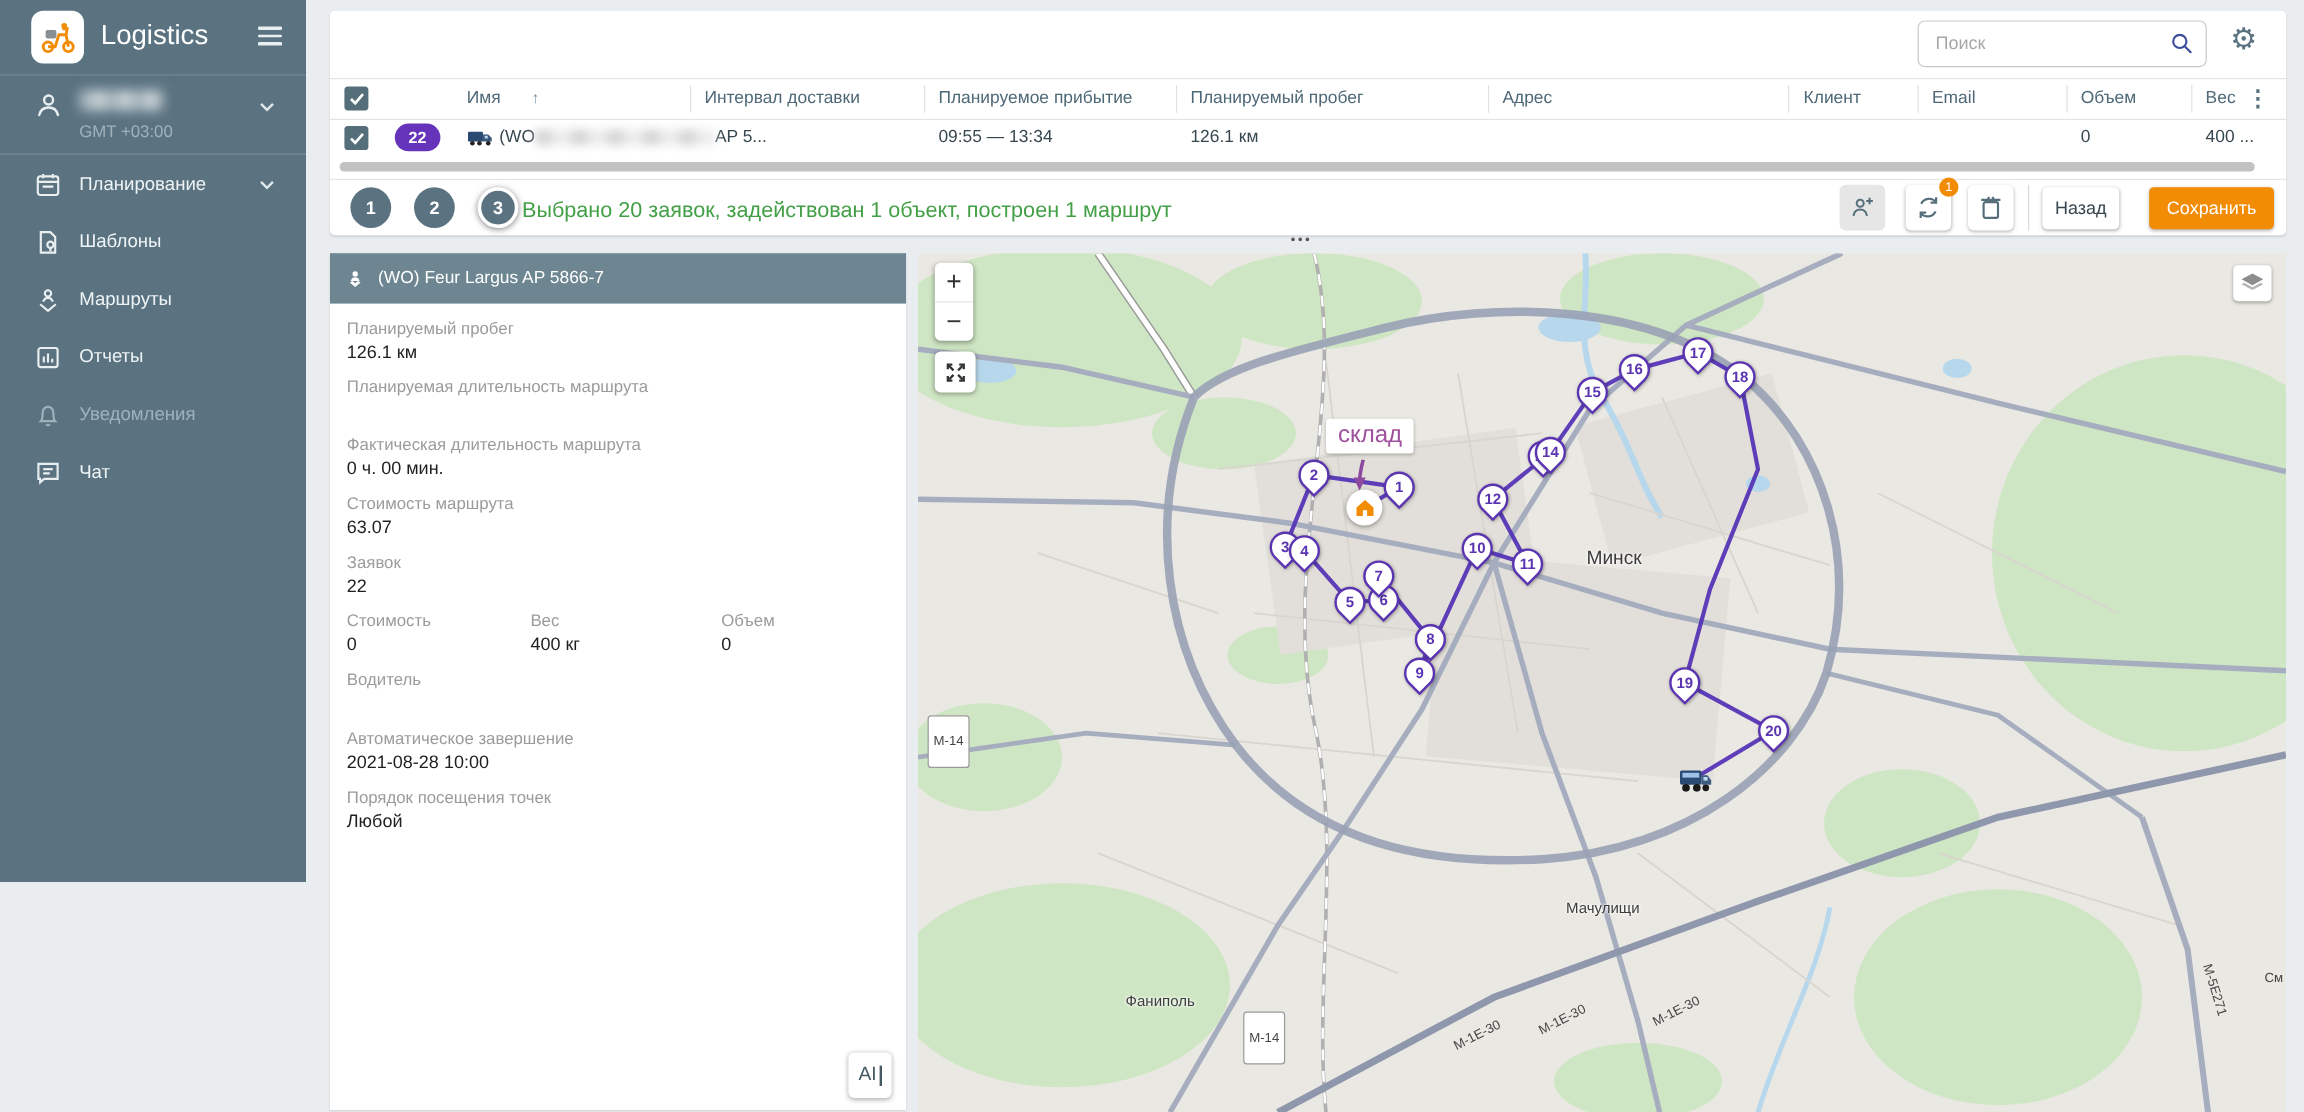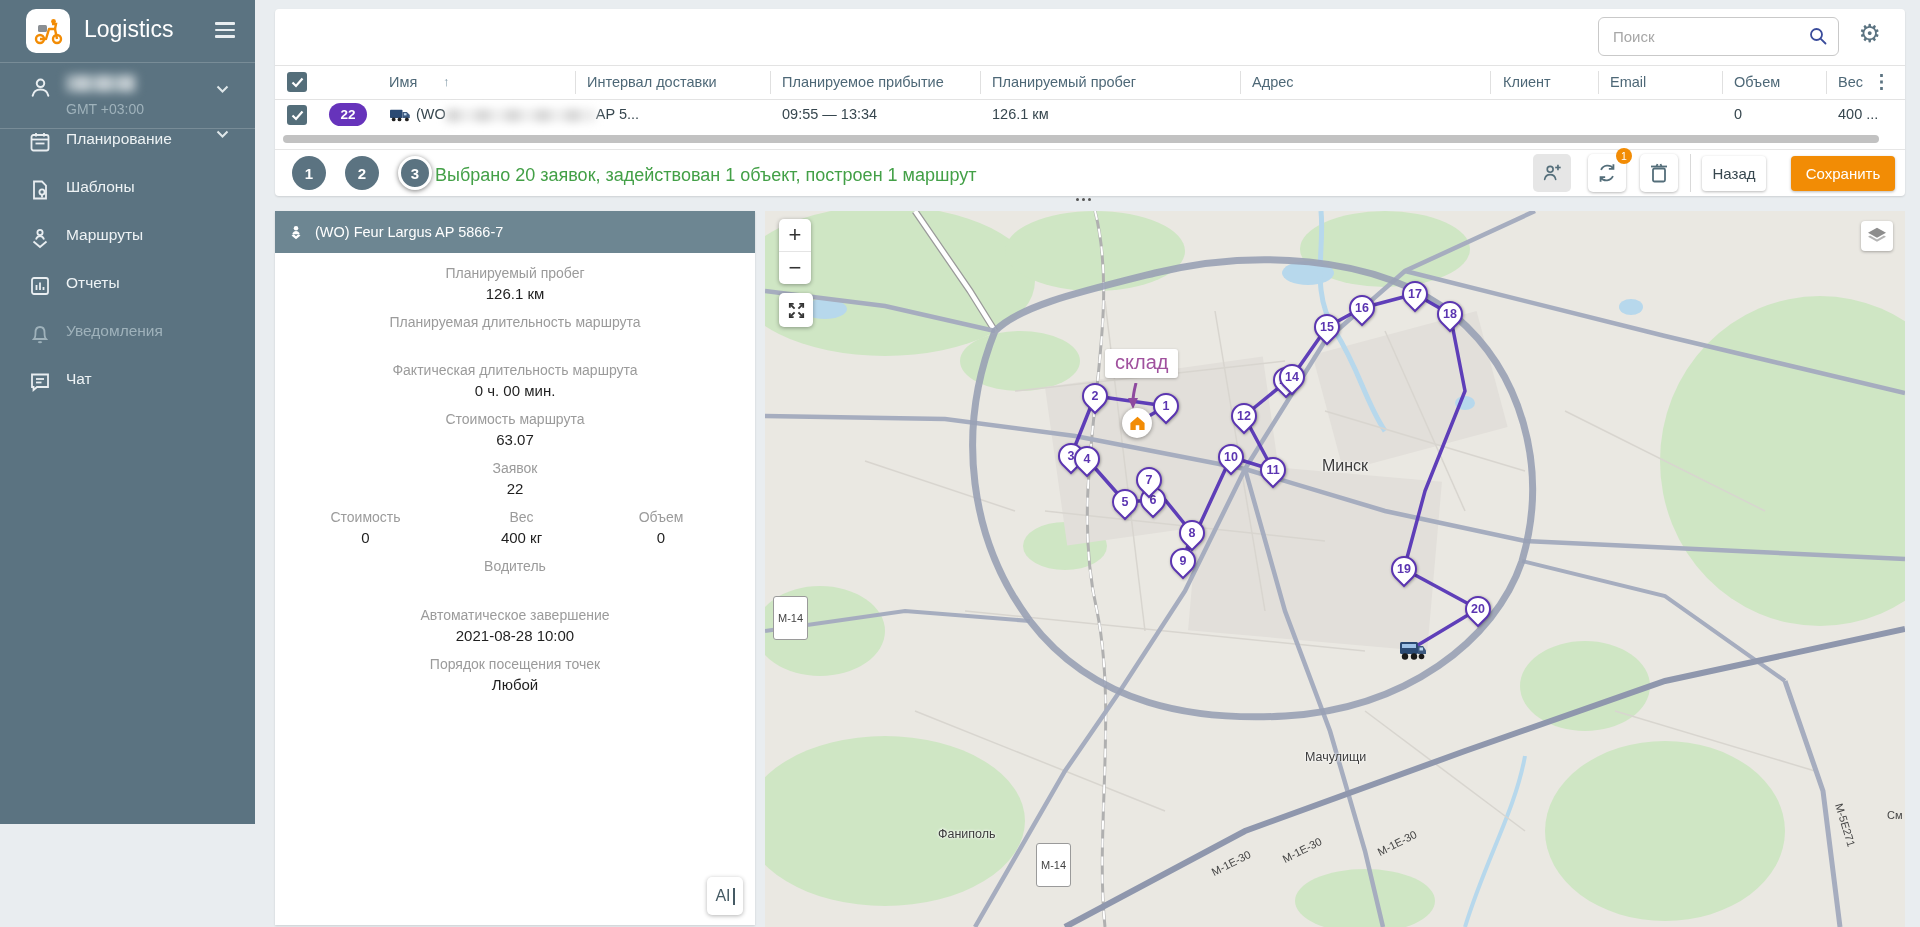--- a/index.html
+++ b/index.html
@@ -1,33 +1,33 @@
 <!DOCTYPE html>
 <html><head>
 <meta charset="utf-8">
 <style>
   html,body{margin:0;padding:0;background:#e9edf0;font-family:"Liberation Sans",sans-serif;}
   #canvas{position:relative;width:1920px;height:927px;overflow:hidden;background:#e9edf0;}
   svg{display:block}
   
-  .sidebar{position:absolute;left:0;top:0;width:255px;height:824px;background:#5b7381;color:#fff;}
+  .sidebar{position:absolute;left:0;top:0;width:255px;height:735px;background:#5b7381;color:#fff;}
   .side-header{position:relative;height:62px;border-bottom:1px solid rgba(255,255,255,.18);}
   .logo{position:absolute;left:26px;top:9px;width:44px;height:44px;background:#fff;border-radius:10px;display:flex;align-items:center;justify-content:center;}
   .app-title{position:absolute;left:84px;top:16px;font-size:23px;color:#fff;font-weight:400;}
   .hamburger{position:absolute;right:20px;top:22px;width:20px;cursor:pointer;}
   .hamburger i{display:block;height:2.5px;background:#e9eef1;margin:0 0 4px;border-radius:1px;}
   .user-row{position:relative;height:65px;border-bottom:1px solid rgba(255,255,255,.18);cursor:pointer;}
   .user-icon{position:absolute;left:28px;top:12px;}
   .blurred-name{position:absolute;left:66px;top:12px;width:70px;height:17px;border-radius:2px;
     background:repeating-linear-gradient(90deg,#a8b6bd 0 10px,#c6cfd4 10px 22px);filter:blur(5px);}
   .gmt{position:absolute;left:66px;top:38px;font-size:14px;color:#9fb2bb;}
   .chev{margin-left:auto;}
   .user-chev{position:absolute;right:26px;top:22px;}
   .side-menu{position:absolute;left:0;top:130px;width:255px;}
-  .side-item{position:relative;height:48px;display:flex;align-items:flex-start;cursor:pointer;color:#eef3f5;}
+  .side-item{position:relative;height:48px;display:flex;align-items:center;cursor:pointer;color:#eef3f5;}
   .side-item .sicon{width:24px;height:24px;margin-left:28px;display:flex;align-items:center;justify-content:center;}
   .side-item .slabel{margin-left:14px;font-size:15.5px;}
   .side-item .chev{margin-right:26px;}
   .side-item.muted{color:#9fb2bb;}
   .side-item.muted svg *{stroke:#9fb2bb !important;}
   
   .top-card{position:absolute;left:275px;top:9px;width:1630px;height:187px;background:#fff;border-radius:4px;box-shadow:0 1px 2px rgba(0,0,0,.12);}
   .search-wrap{position:absolute;right:66px;top:8px;width:239px;height:37px;border:1px solid #c9c9c9;border-radius:6px;background:#fff;}
   .search-wrap input{position:absolute;left:12px;top:5px;width:180px;height:25px;border:none;outline:none;font-size:15px;font-family:"Liberation Sans",sans-serif;color:#333;}
   .search-wrap input::placeholder{color:#a7a7a7;}
@@ -52,21 +52,21 @@
   .icon-btn{position:absolute;top:4px;width:38px;height:38px;border-radius:5px;background:#fff;box-shadow:0 1px 3px rgba(0,0,0,.28);display:flex;align-items:center;justify-content:center;cursor:pointer;}
   .icon-btn.flat{background:#e6e6e6;box-shadow:none;}
   .nbadge{position:absolute;right:-6px;top:-6px;width:16px;height:16px;border-radius:50%;background:#f28c05;color:#fff;font-size:10.5px;display:flex;align-items:center;justify-content:center;}
   .btn-div{position:absolute;left:1415px;top:4px;width:1px;height:38px;background:#d9d9d9;}
   .btn{position:absolute;top:6px;height:35px;border-radius:4px;font-size:15px;display:flex;align-items:center;justify-content:center;cursor:pointer;box-shadow:0 1px 3px rgba(0,0,0,.28);}
   .btn.back{left:1427px;width:64px;background:#fff;color:#37474f;}
   .btn.save{left:1516px;width:104px;background:#f28c05;color:#fff;font-weight:500;}
   .drag-dots{position:absolute;left:1076px;top:198px;display:flex;gap:3px;cursor:row-resize;}
   .drag-dots i{width:3px;height:3px;border-radius:50%;background:#555;}
   
-  .route-panel{position:absolute;left:275px;top:211px;width:480px;height:714px;background:#fff;box-shadow:0 1px 2px rgba(0,0,0,.12);text-align:center;}
+  .route-panel{position:absolute;left:275px;top:211px;width:480px;height:714px;background:#fff;box-shadow:0 1px 2px rgba(0,0,0,.12);}
   .rp-header{position:absolute;left:0;top:0;width:100%;height:42px;background:#6d8692;color:#fff;display:flex;align-items:center;}
   .rp-header .rp-ico{margin-left:12px;}
   .rp-title{margin-left:10px;font-size:14.5px;}
   .rp-body{position:absolute;left:14px;top:42px;right:14px;}
   .field{margin-top:12px;min-height:36px;}
   .field .flabel{font-size:14px;color:#9b9b9b;}
   .field .fvalue{font-size:15px;color:#1f1f1f;margin-top:4px;min-height:17px;}
   .field-row{display:flex;margin-top:12px;}
   .field-row .field{margin-top:0;}
   .field-row .field:nth-child(1){width:153px;}

